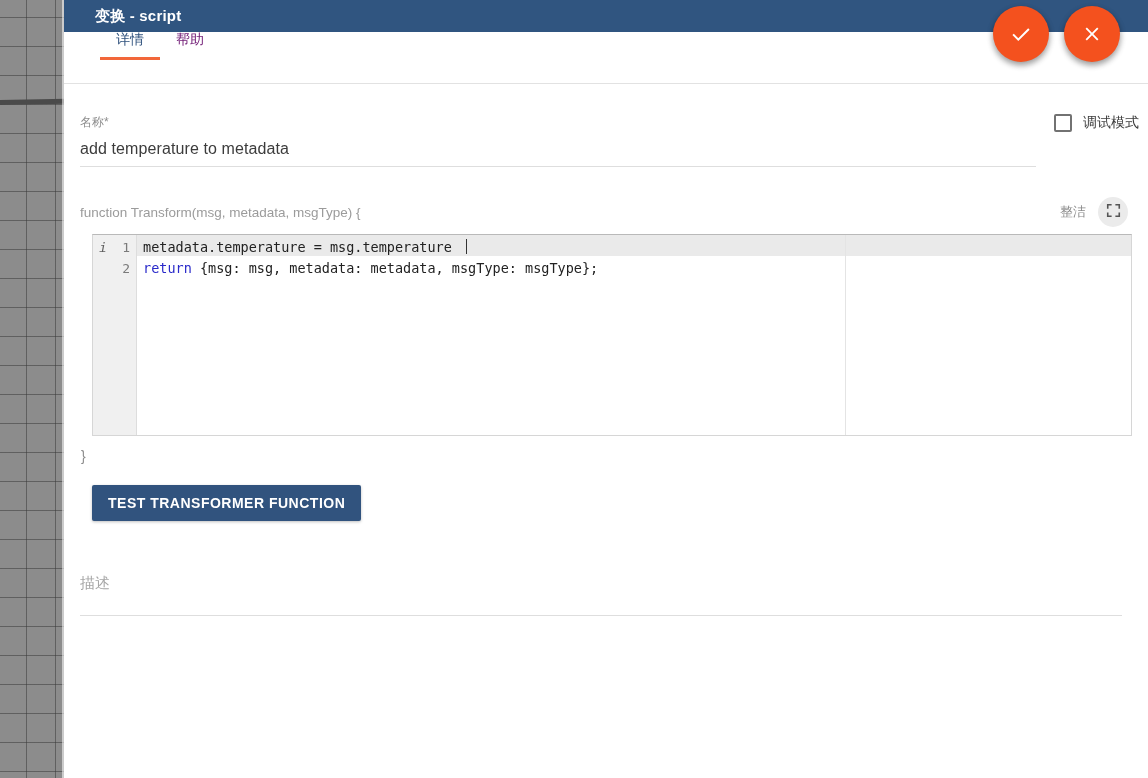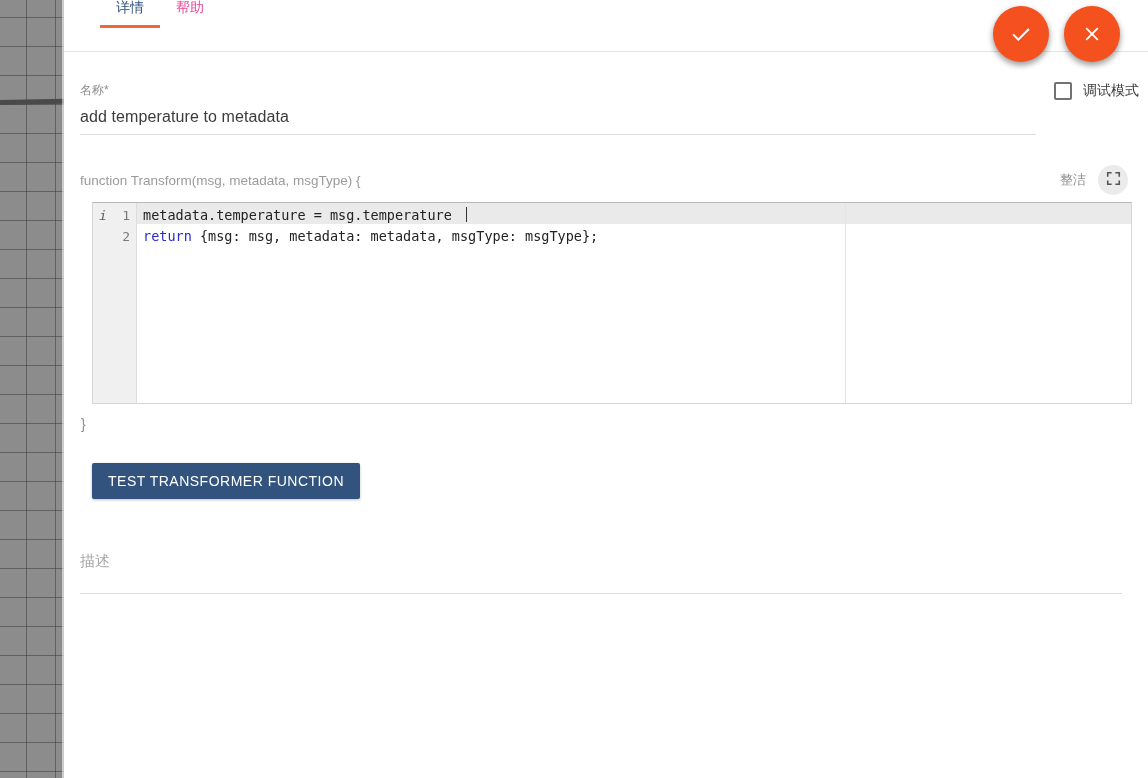--- a/index.html
+++ b/index.html
@@ -69,21 +69,21 @@
     display: flex;
     align-items: flex-start;
     padding-left: 36px;
     border-bottom: 1px solid #e2e2e2;
     position: relative;
   }
   .tab {
     position: relative;
     padding: 0 16px 13px 16px;
     font-size: 14px;
-    color: #ec4899;
+    color: #701a75;
     cursor: pointer;
     line-height: 1;
   }
   .tab.active { color: #31537e; }
   .tab.active::after {
     content: "";
     position: absolute;
     left: 0; right: 0; bottom: -1px;
     height: 3px;
     background: #f2673a;
@@ -276,30 +276,30 @@
   #close-brace {
     font-size: 14px;
     color: #8c8c8c;
     margin-top: 12px;
     margin-left: 1px;
     font-family: "Liberation Sans", sans-serif;
   }
 
   
   #test-btn {
-    margin-top: 31px;
+    margin-top: 21px;
     margin-left: 12px;
     background: #31537e;
     color: #ffffff;
     border: none;
     border-radius: 2px;
     padding: 0 16px;
     height: 36px;
     font-size: 14px;
-    font-weight: normal;
+    font-weight: bold;
     letter-spacing: 0.5px;
     cursor: pointer;
     box-shadow: 0 1px 3px rgba(0,0,0,0.25);
   }
 
   
   #description-field {
     margin-top: 53px;
     width: 1042px;
     border-bottom: 1px solid #dedede;
@@ -313,20 +313,23 @@
 </head>
 <body>
 
 <div id="canvas-backdrop">
   <div id="canvas-link"></div>
 </div>
 <div id="canvas-edge"></div>
 
 <div id="dialog">
 
+  <div id="dialog-header">
+    <span id="dialog-title">变换 - script</span>
+  </div>
 
   <div id="tabs-bar">
     <div class="tab active">
       <span>详情</span>
     </div>
     <div class="tab">
       <span>帮助</span>
     </div>
   </div>
 

